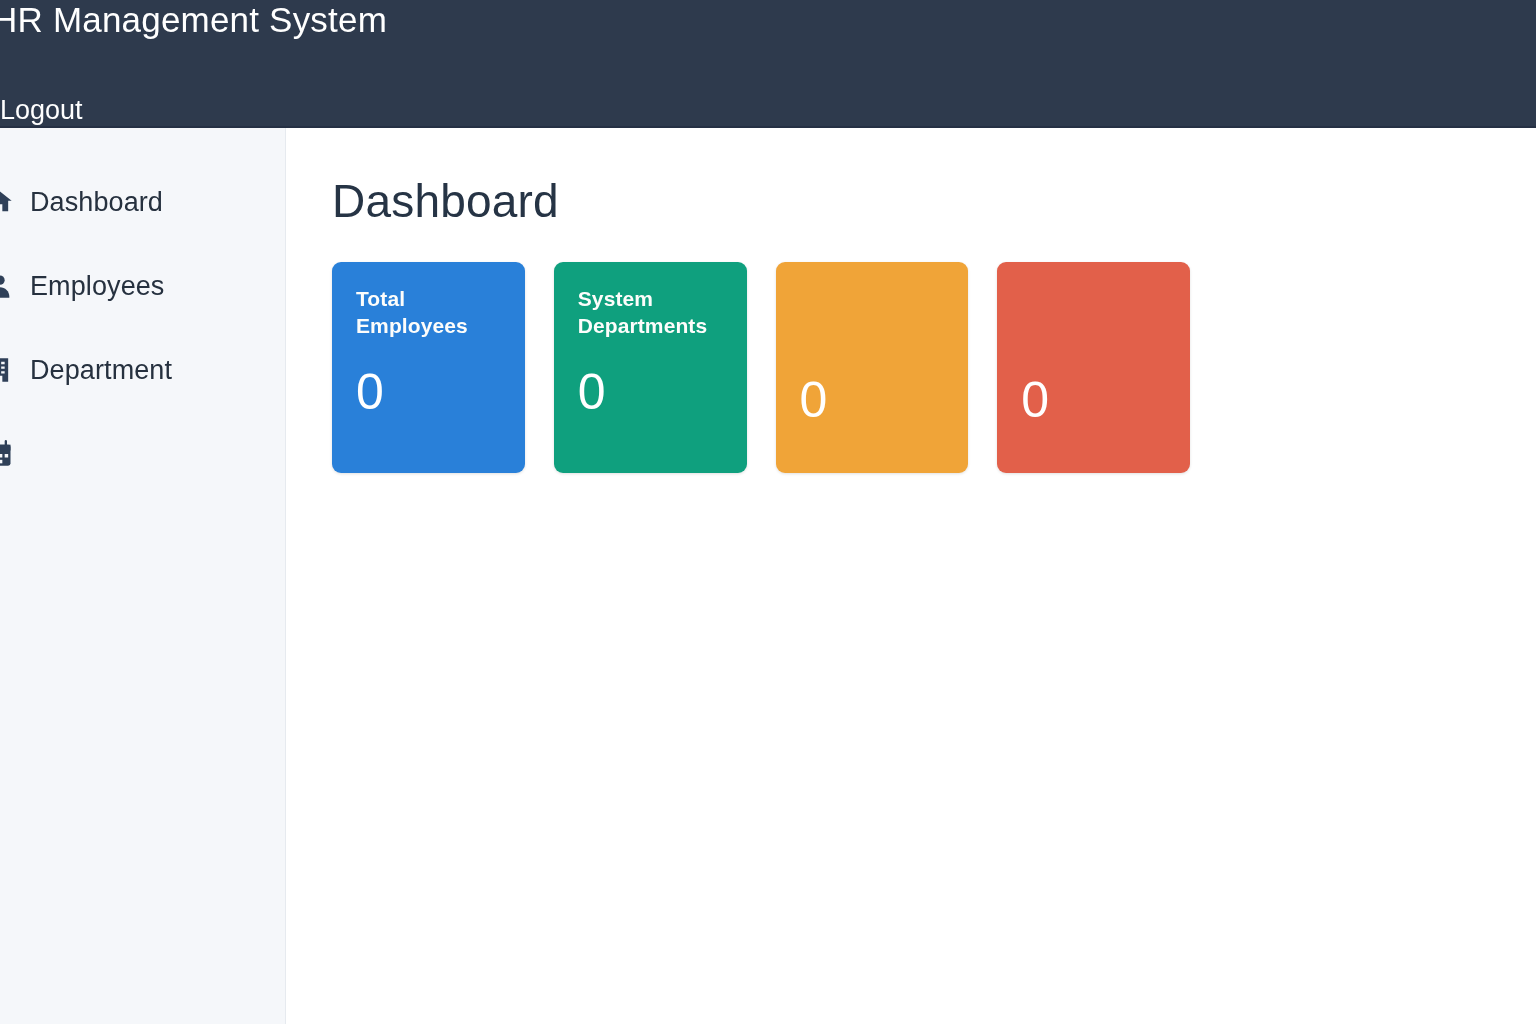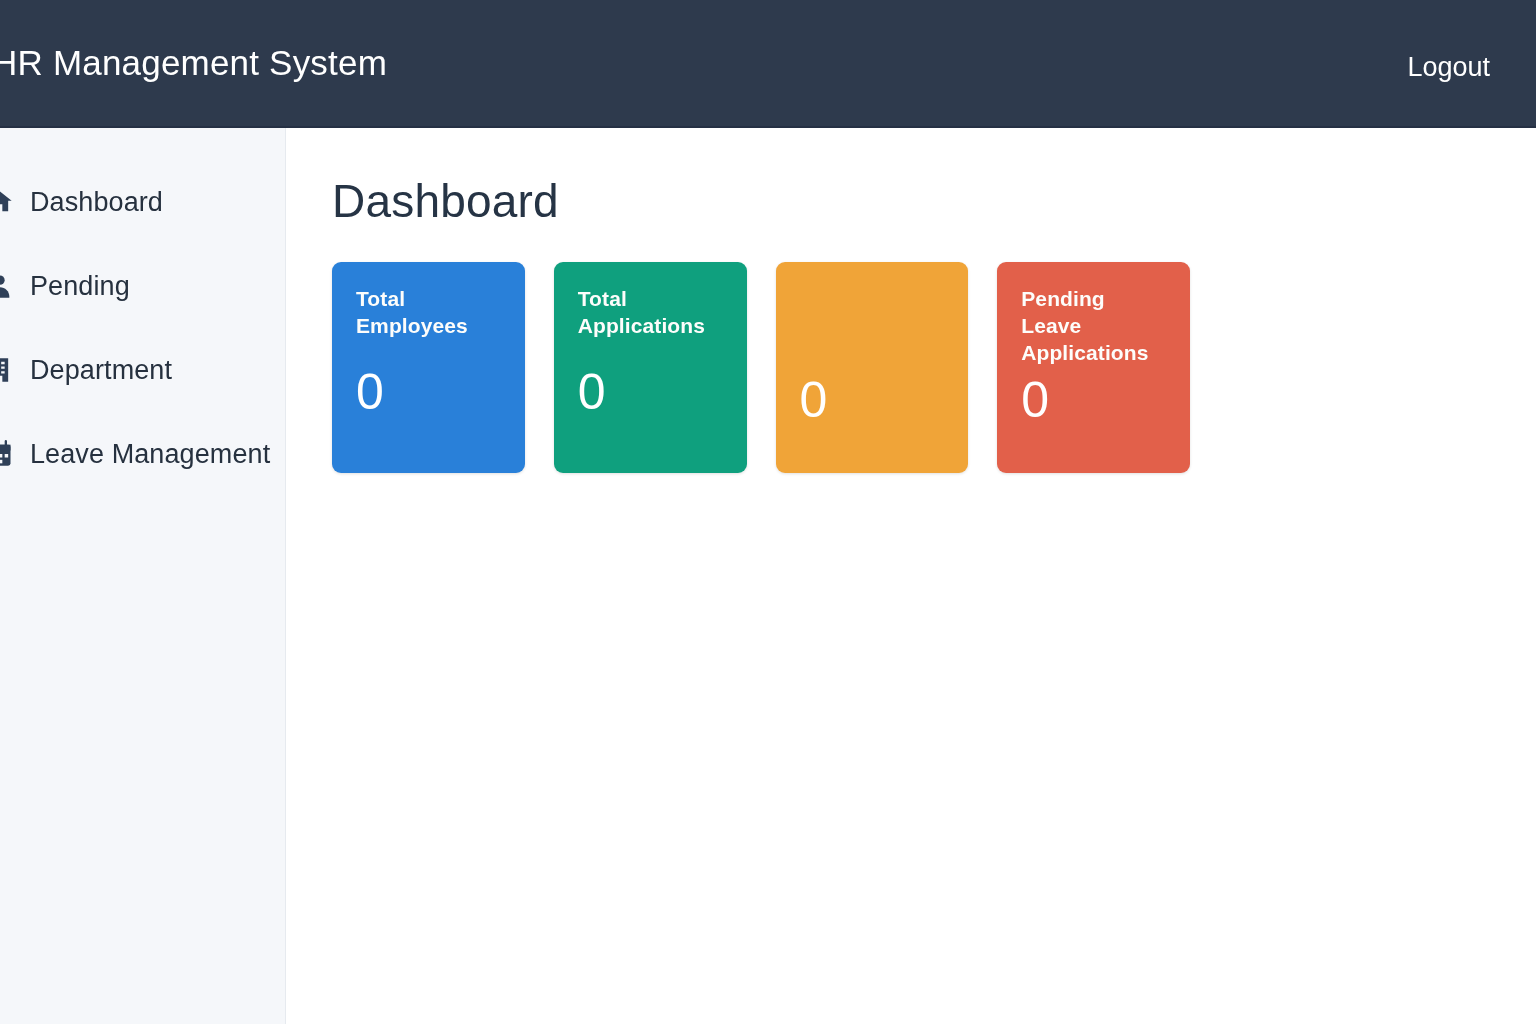--- a/index.html
+++ b/index.html
@@ -21,24 +21,25 @@
   }
 
   
   .topbar {
     position: absolute;
     left: 0; top: 0;
     width: 1536px;
     height: 128px;
     background: #2e3a4d;
     display: flex;
-    align-items: center;
+    align-items: flex-start;
     justify-content: space-between;
     padding: 0 46px 0 0;
     border-bottom: 2px solid #253044;
+    flex-direction: column;
   }
   .topbar-title {
     color: #ffffff;
     font-size: 35px;
     font-weight: 400;
     letter-spacing: 0.2px;
     
     margin-left: -8px;
     white-space: nowrap;
   }
@@ -174,21 +175,21 @@
         <span class="nav-label">Dashboard</span>
       </div>
 
       <div class="nav-item">
         <span class="nav-icon">
           <svg width="28" height="28" viewBox="0 0 24 24" fill="currentColor">
             <circle cx="12" cy="7" r="4"></circle>
             <path d="M4 21c0-4.4 3.6-8 8-8s8 3.6 8 8v1H4v-1z"></path>
           </svg>
         </span>
-        <span class="nav-label">Pending</span>
+        <span class="nav-label">Employees</span>
       </div>
 
       <div class="nav-item">
         <span class="nav-icon">
           <svg width="28" height="28" viewBox="0 0 24 24" fill="currentColor">
             <path d="M5 2h14v20H5V2zm3 3v2h3V5H8zm5 0v2h3V5h-3zM8 9v2h3V9H8zm5 0v2h3V9h-3zM8 13v2h3v-2H8zm5 0v2h3v-2h-3zm-3 4v5h4v-5h-4z"></path>
           </svg>
         </span>
         <span class="nav-label">Department</span>
       </div>
@@ -199,47 +200,45 @@
             <path d="M7 1v3M17 1v3" stroke="currentColor" stroke-width="2" stroke-linecap="round"></path>
             <rect x="3" y="4" width="18" height="18" rx="2"></rect>
             <rect x="3" y="4" width="18" height="5" fill="currentColor"></rect>
             <rect x="6" y="12" width="3" height="3" fill="#f5f7fa"></rect>
             <rect x="11" y="12" width="3" height="3" fill="#f5f7fa"></rect>
             <rect x="16" y="12" width="3" height="3" fill="#f5f7fa"></rect>
             <rect x="6" y="17" width="3" height="3" fill="#f5f7fa"></rect>
             <rect x="11" y="17" width="3" height="3" fill="#f5f7fa"></rect>
           </svg>
         </span>
-        <span class="nav-label">Leave Management</span>
       </div>
 
     </nav>
 
     <main class="content">
 
       <h1 class="page-title">Dashboard</h1>
 
       <div class="cards-row">
 
         <div class="stat-card" style="background:#2980d9">
           <div class="stat-title">Total Employees</div>
           <div class="stat-value">0</div>
         </div>
 
         <div class="stat-card" style="background:#0fa07e">
-          <div class="stat-title">Total Applications</div>
+          <div class="stat-title">System Departments</div>
           <div class="stat-value">0</div>
         </div>
 
         <div class="stat-card two-line" style="background:#f0a438">
           <div class="stat-value">0</div>
         </div>
 
         <div class="stat-card two-line" style="background:#e2604a">
-          <div class="stat-title">Pending Leave Applications</div>
           <div class="stat-value">0</div>
         </div>
 
       </div>
 
     </main>
 
   </div>
 </div>
 

